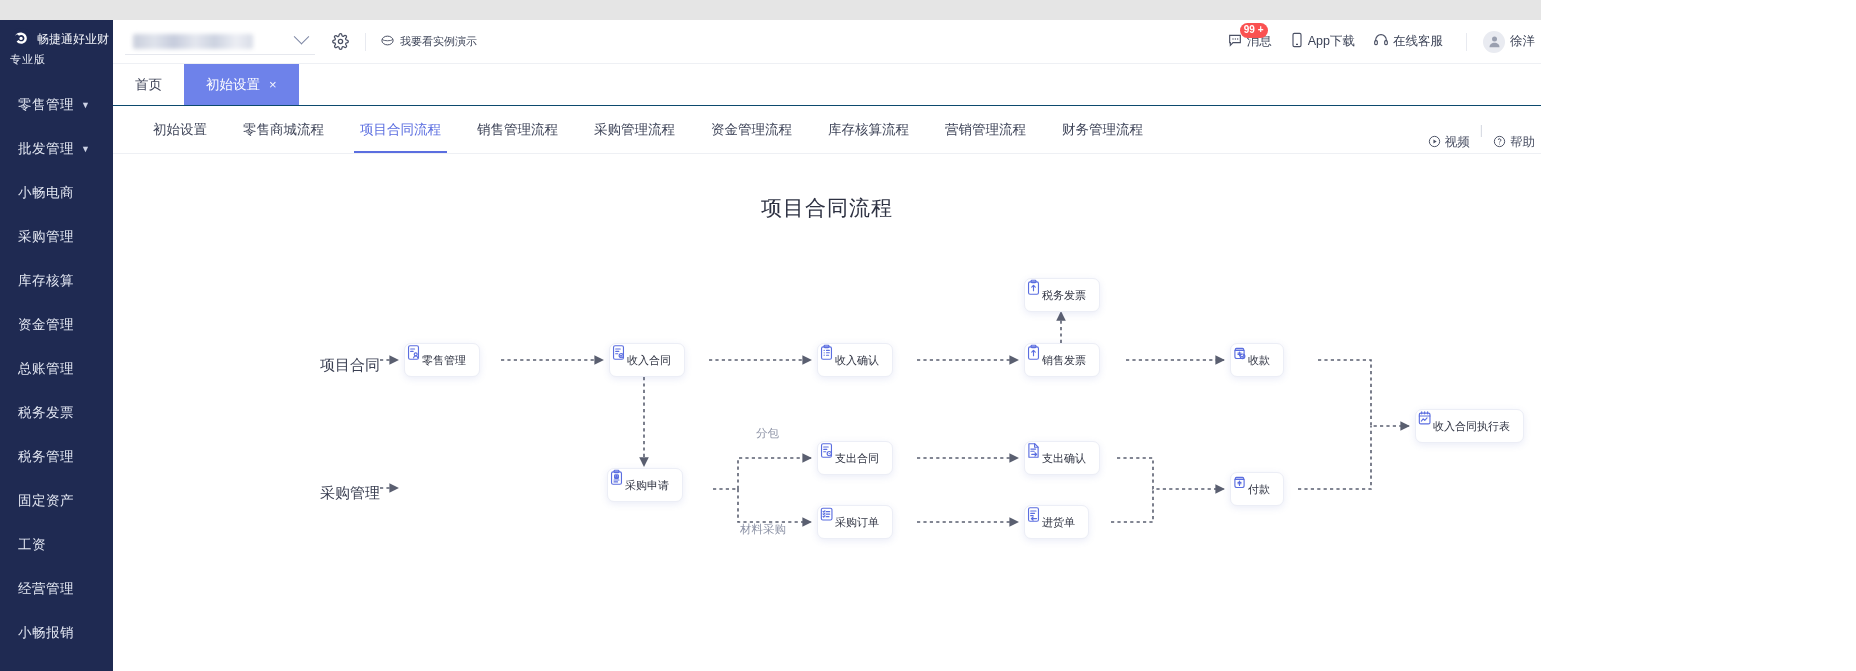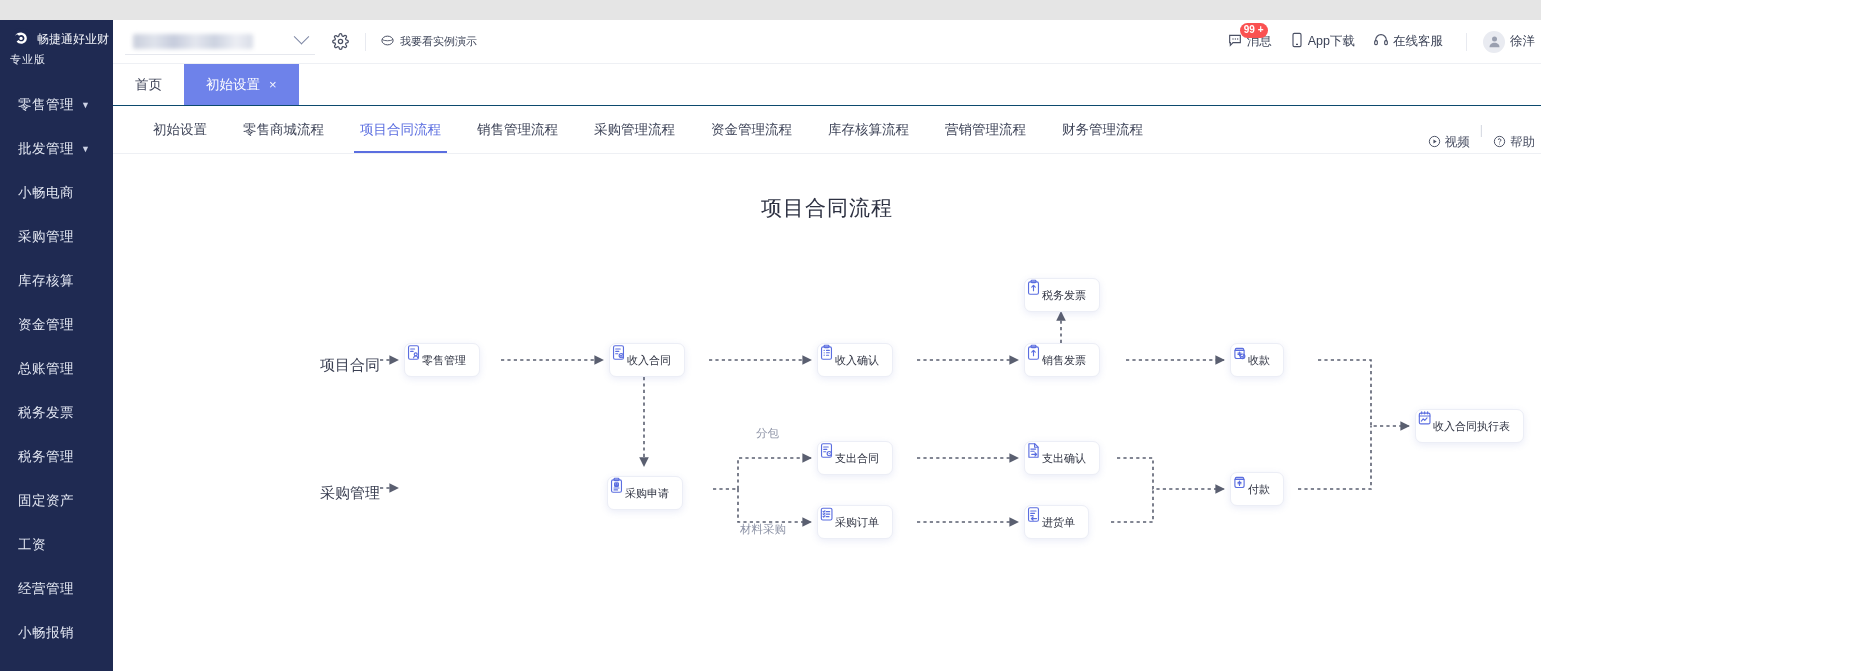--- a/index.html
+++ b/index.html
@@ -474,21 +474,21 @@
               <rect x="3.2" y="4.5" width="15" height="15" rx="2" stroke="#5b6ee0" fill="none" stroke-width="1.6" stroke-linecap="round" stroke-linejoin="round"></rect>
               <line x1="3.2" y1="8.5" x2="18.2" y2="8.5" stroke="#5b6ee0" fill="none" stroke-width="1.6" stroke-linecap="round" stroke-linejoin="round"></line>
               <line x1="6.5" y1="2.4" x2="6.5" y2="5.4" stroke="#5b6ee0" fill="none" stroke-width="1.6" stroke-linecap="round" stroke-linejoin="round"></line>
               <line x1="10.7" y1="2.4" x2="10.7" y2="5.4" stroke="#5b6ee0" fill="none" stroke-width="1.6" stroke-linecap="round" stroke-linejoin="round"></line>
               <line x1="14.9" y1="2.4" x2="14.9" y2="5.4" stroke="#5b6ee0" fill="none" stroke-width="1.6" stroke-linecap="round" stroke-linejoin="round"></line>
               <path d="M6 15.6l2.6-3.2 2.3 2.3 3.2-3.6" stroke="#5b6ee0" fill="none" stroke-width="1.6" stroke-linecap="round" stroke-linejoin="round"></path>
             </svg>
           </span>
           <span>收入合同执行表</span>
         </div>
-        <div class="node" style="left: 494px; top: 322px;">
+        <div class="node" style="left: 494px; top: 314px;">
           <span style="display: flex; align-items: center;">
             <svg class="nicon" viewBox="0 0 21 24" xmlns="http://www.w3.org/2000/svg">
               <rect x="3.5" y="4" width="14" height="17.5" rx="2.2" stroke="#5b6ee0" fill="none" stroke-width="1.6" stroke-linecap="round" stroke-linejoin="round"></rect>
               <rect x="7" y="1.8" width="7" height="3.4" rx="1.2" stroke="#5b6ee0" fill="none" stroke-width="1.6" stroke-linecap="round" stroke-linejoin="round"></rect>
               <rect x="7.8" y="8.2" width="5.4" height="5" rx="1" stroke="#5b6ee0" fill="none" stroke-width="1.6" stroke-linecap="round" stroke-linejoin="round"></rect>
               <circle cx="10.5" cy="10.2" r="1" stroke="#5b6ee0" fill="none" stroke-width="1.6" stroke-linecap="round" stroke-linejoin="round"></circle>
               <path d="M8.8 12.7c.3-.9 1-1.3 1.7-1.3s1.4.4 1.7 1.3" stroke="#5b6ee0" fill="none" stroke-width="1.6" stroke-linecap="round" stroke-linejoin="round"></path>
               <line x1="7" y1="15.6" x2="14" y2="15.6" stroke="#5b6ee0" fill="none" stroke-width="1.6" stroke-linecap="round" stroke-linejoin="round"></line>
               <line x1="7" y1="18.2" x2="12" y2="18.2" stroke="#5b6ee0" fill="none" stroke-width="1.6" stroke-linecap="round" stroke-linejoin="round"></line>
             </svg>

